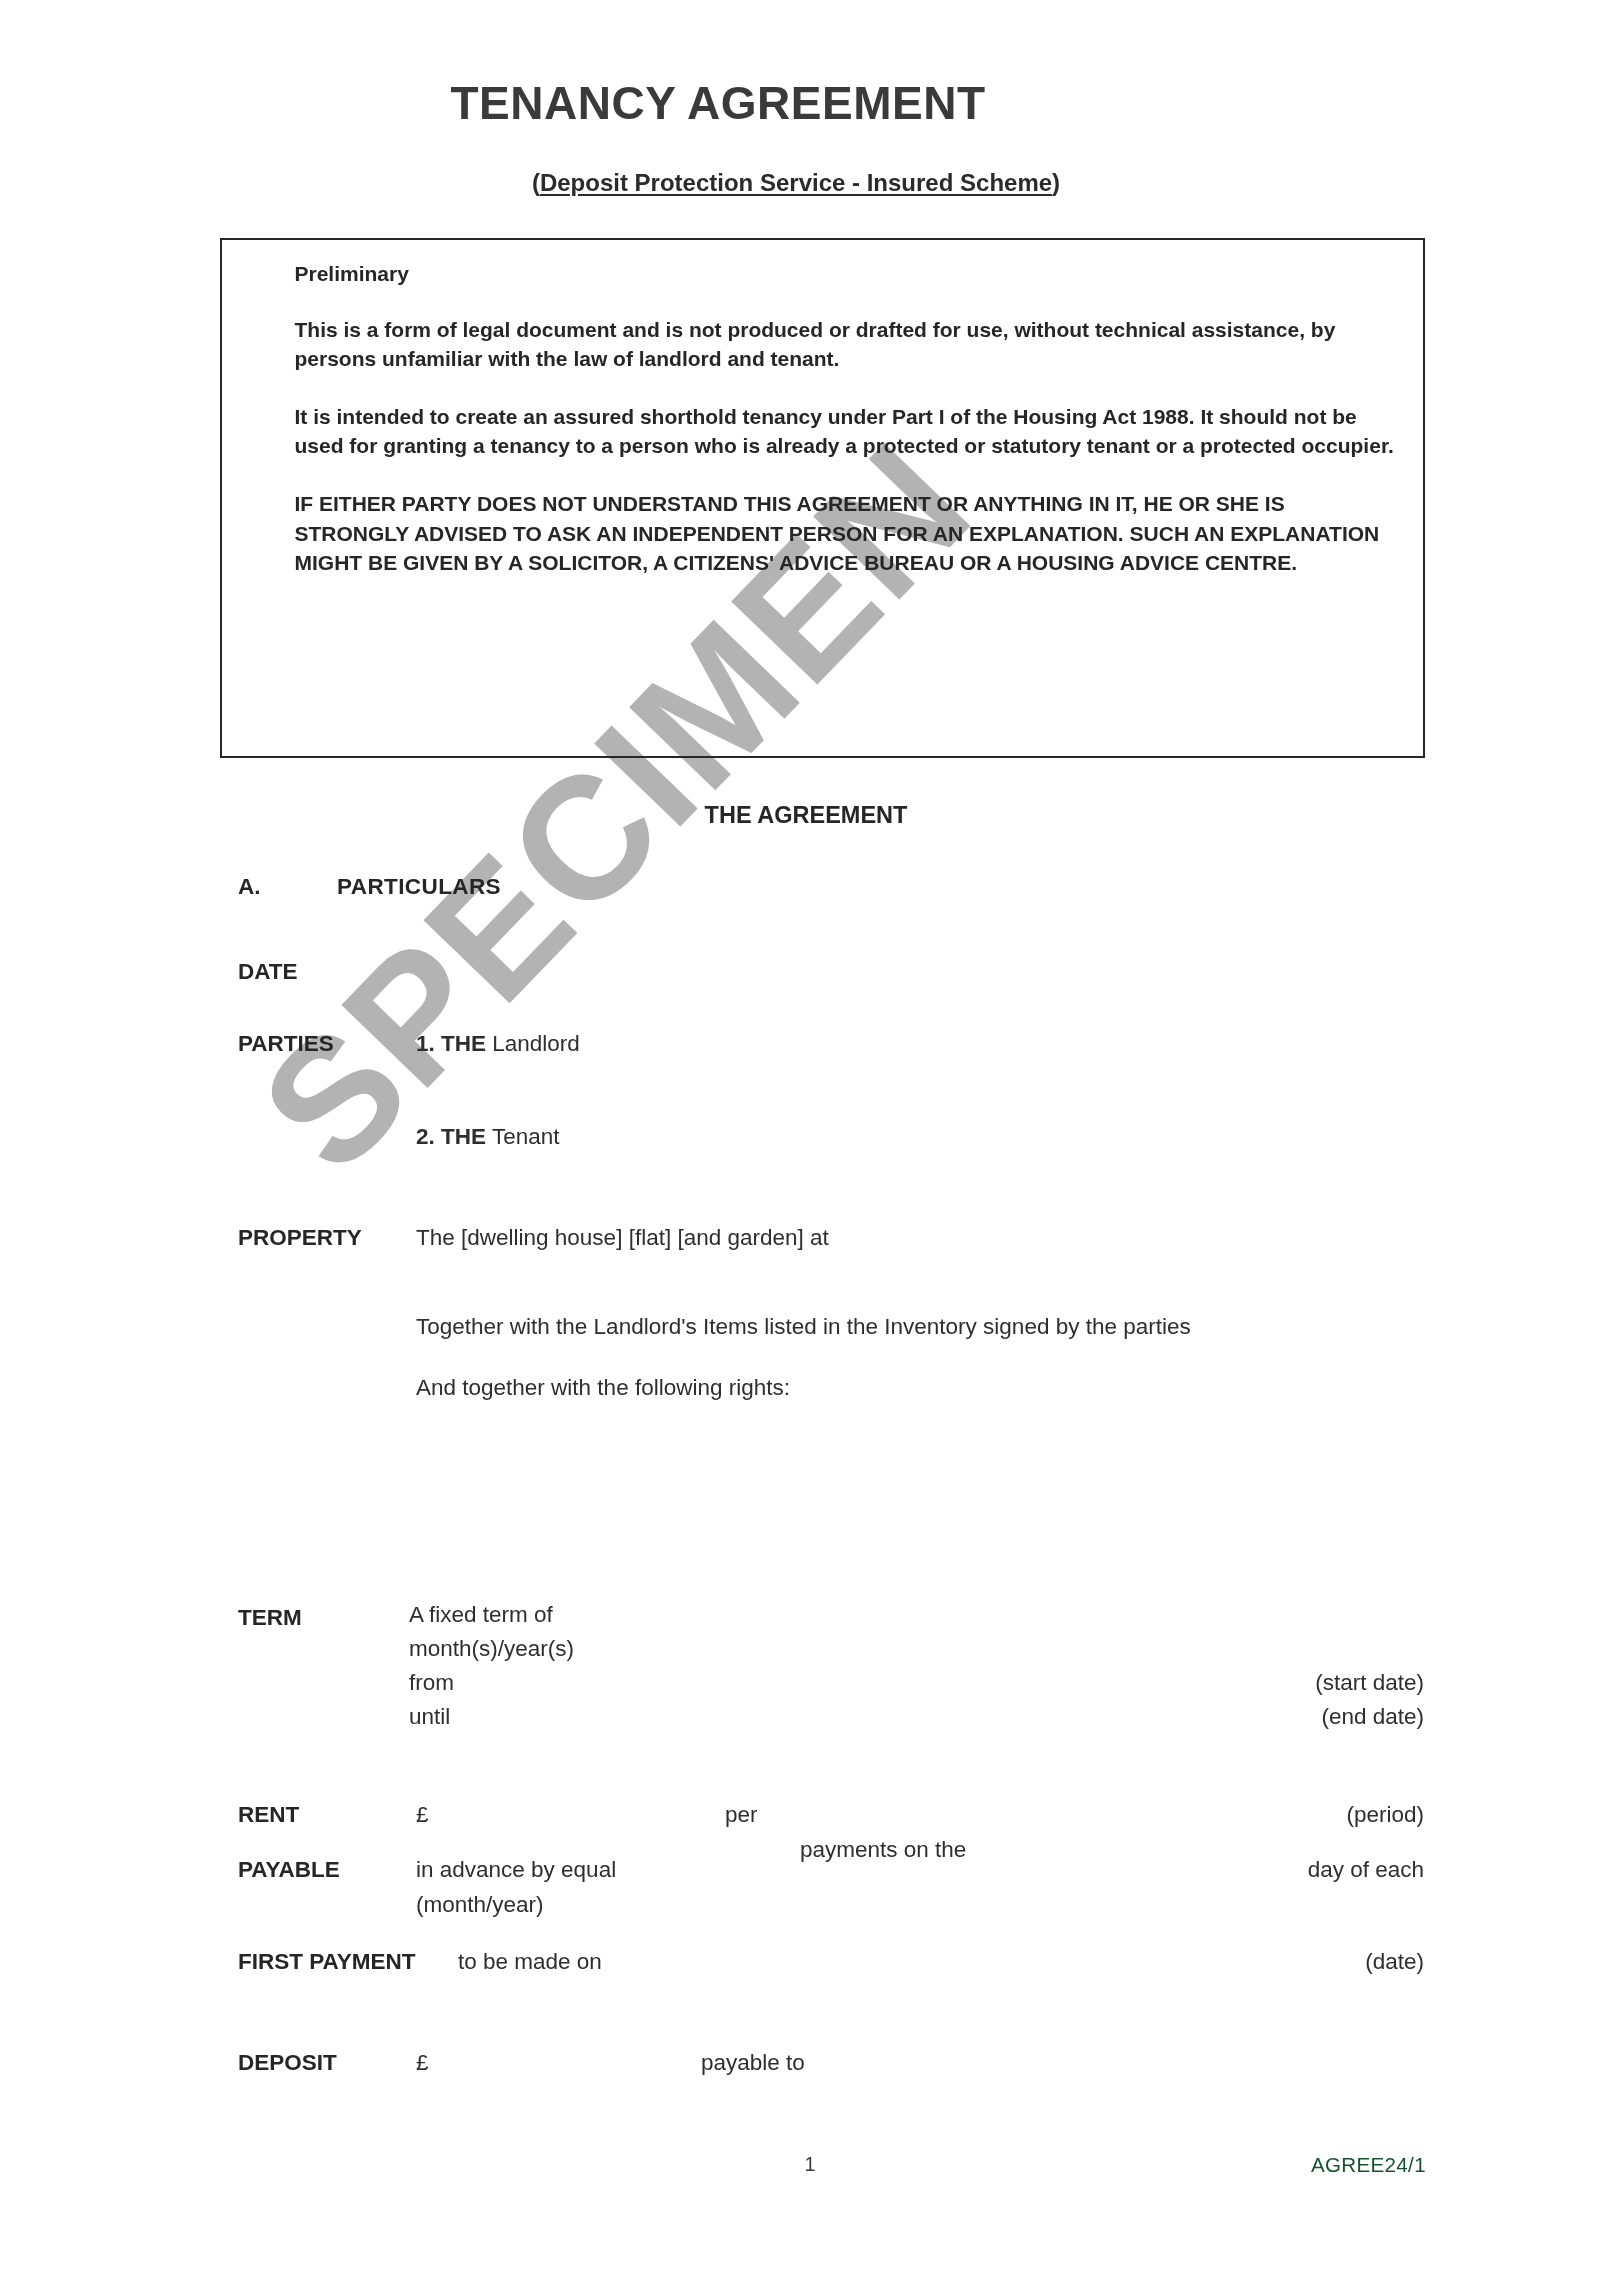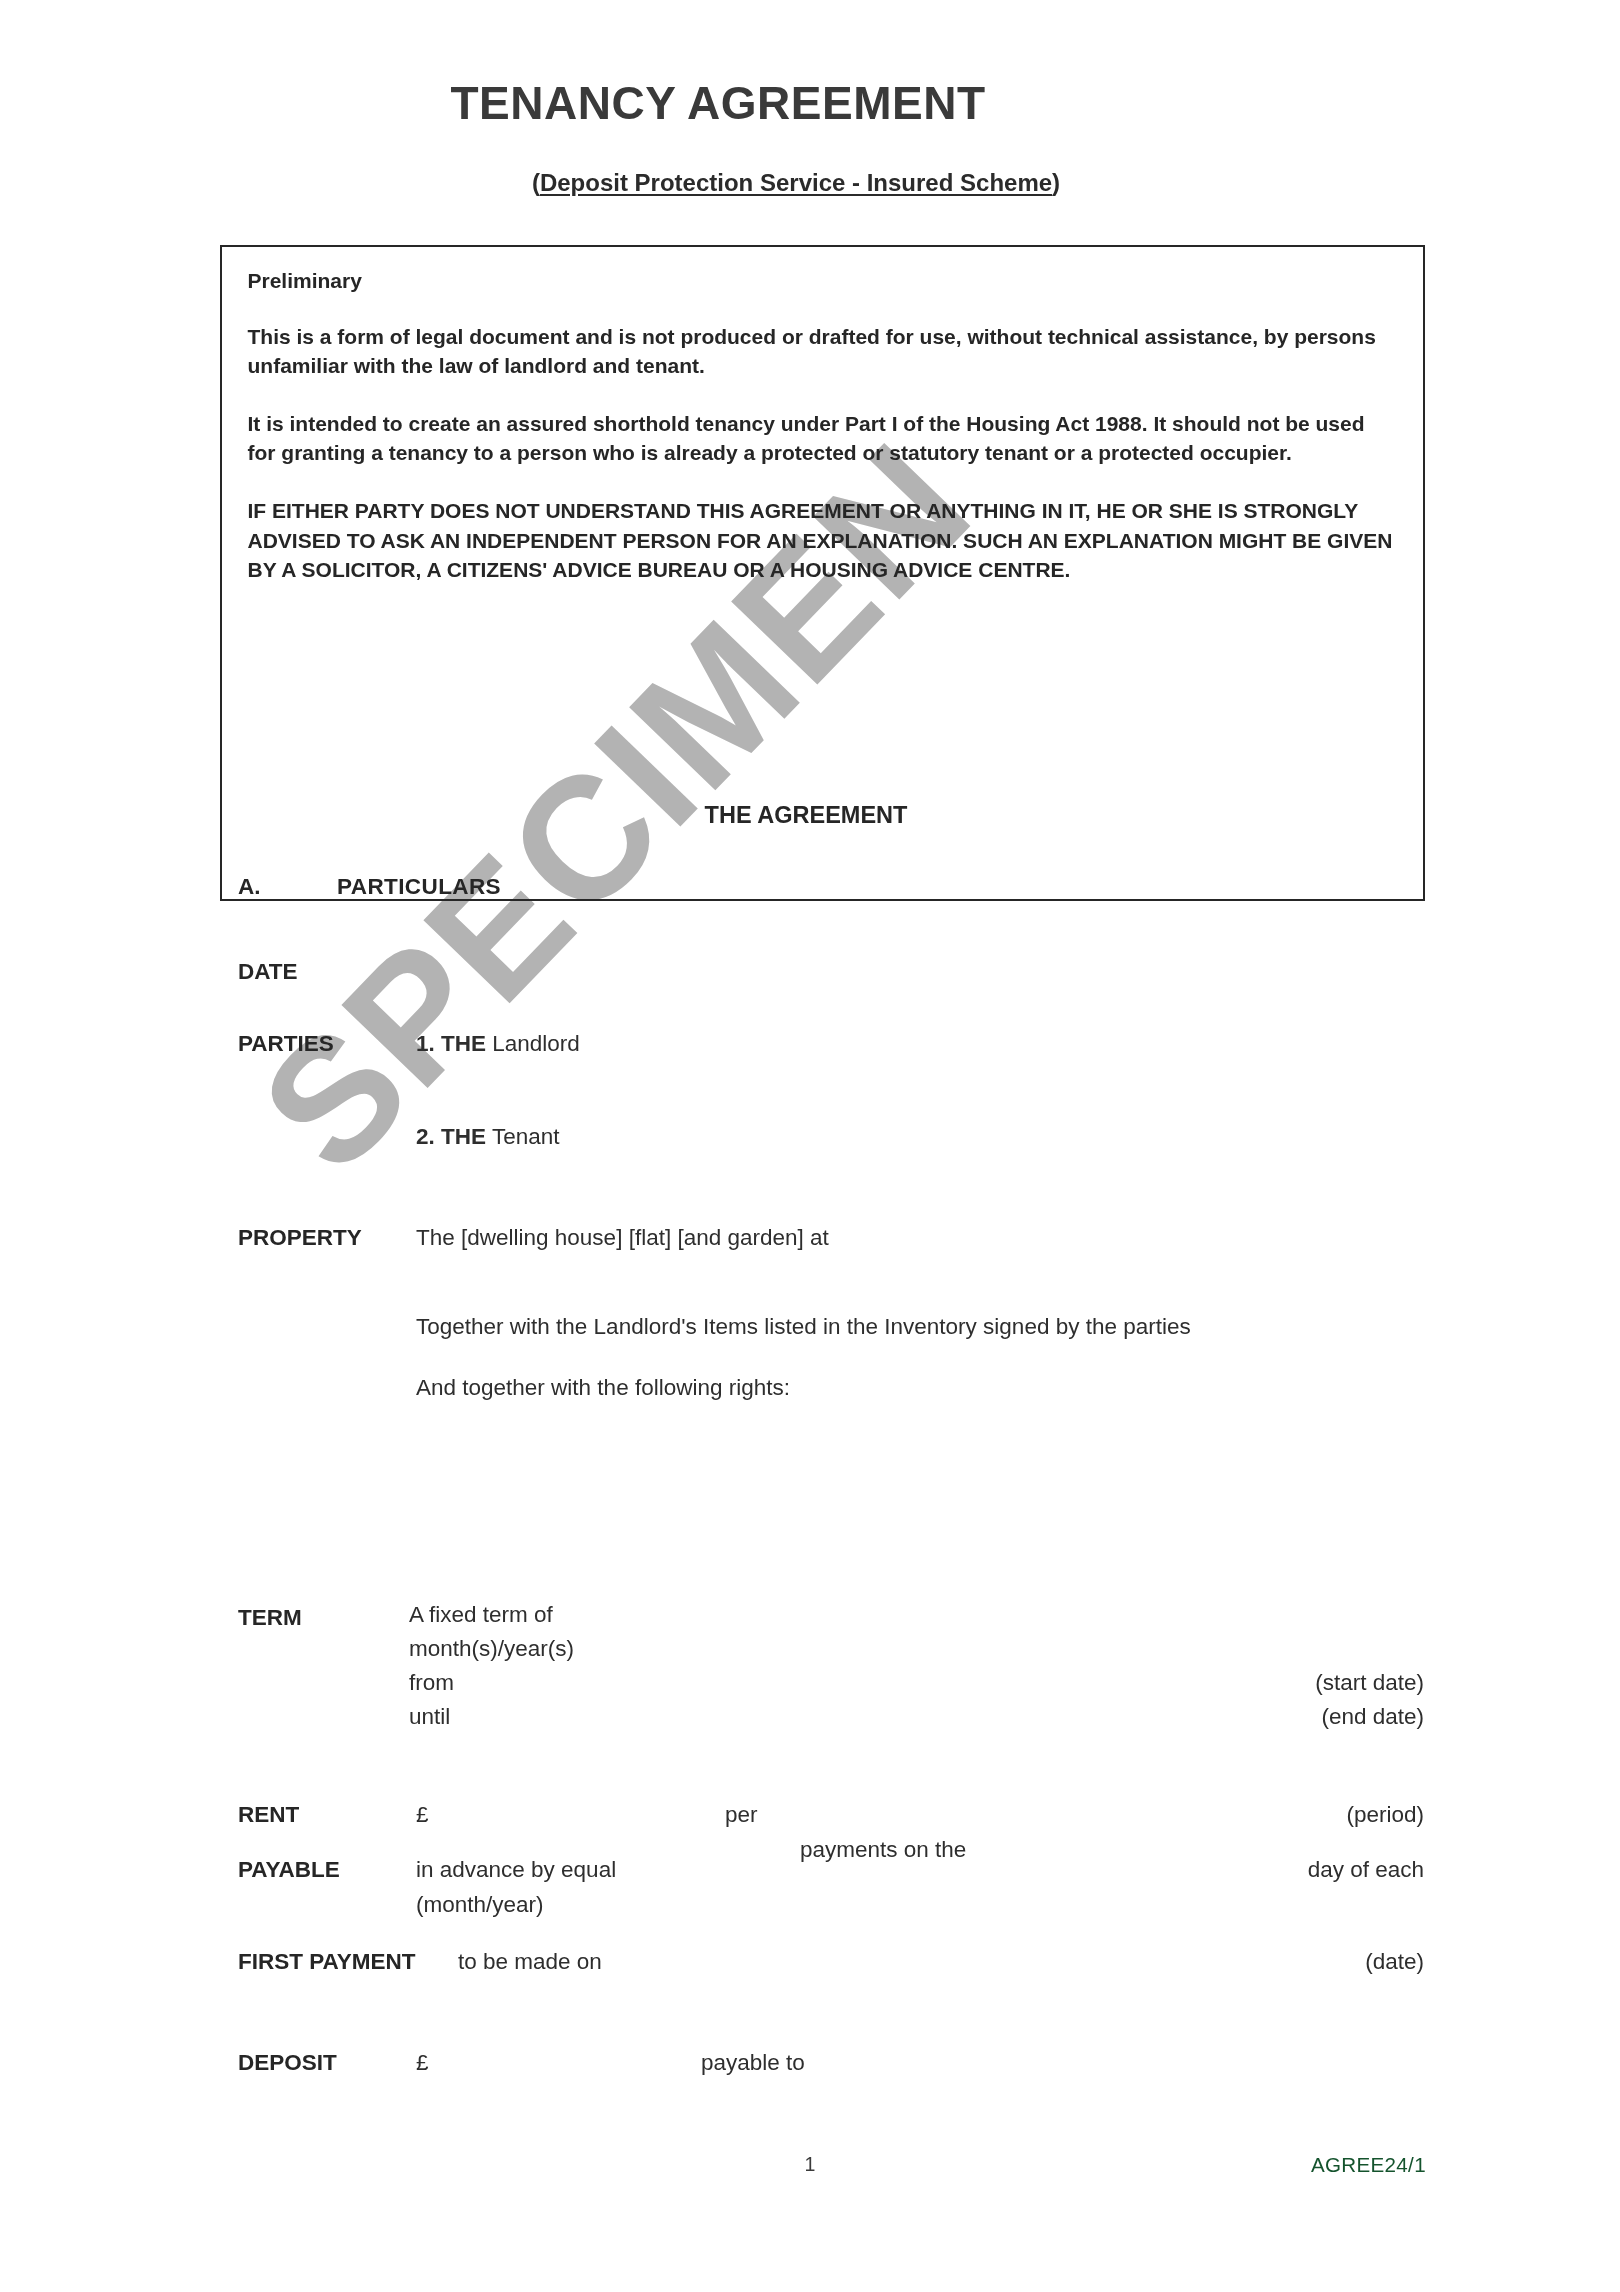--- a/index.html
+++ b/index.html
@@ -76,25 +76,26 @@
   }
   .doc-subtitle .u {
     text-decoration: underline;
     text-underline-offset: 2.9px;
   }
 
   
   .prelim-box {
     position: absolute;
     left: 220px;
-    top: 245px;
+    top: 238px;
     width: 1205px;
-    height: 656px;
+    height: 520px;
     border: 2.9px solid #262626;
     box-sizing: border-box;
+    padding-left: 47px;
   }
   .prelim-inner {
     padding: 21.6px 25.5px 0 25.5px;
   }
   .prelim-heading {
     font-size: 21px;
     font-weight: 700;
     color: #262626;
     margin: 0 0 29px 0;
   }

